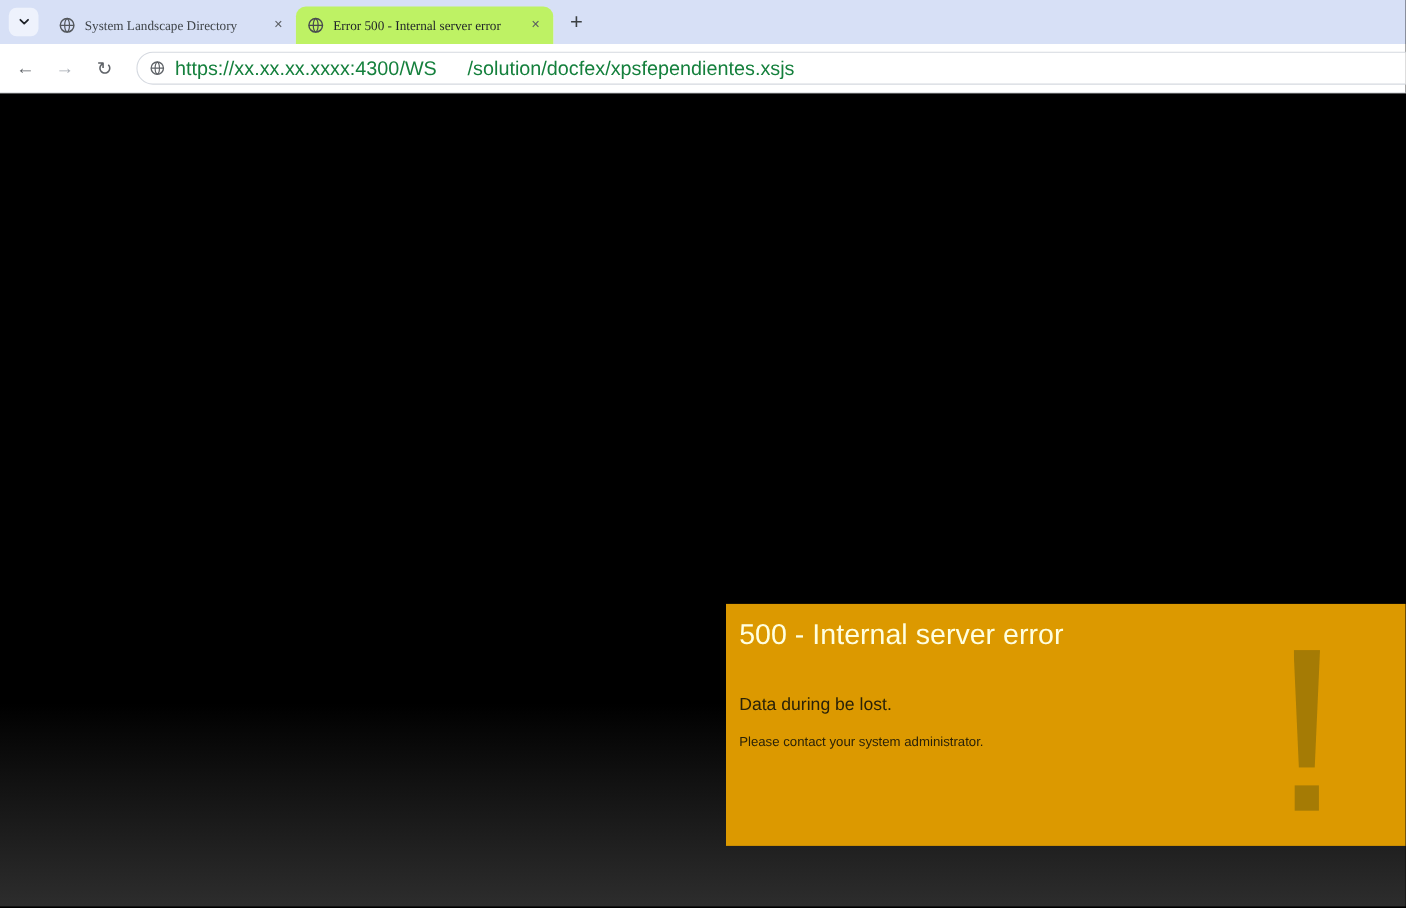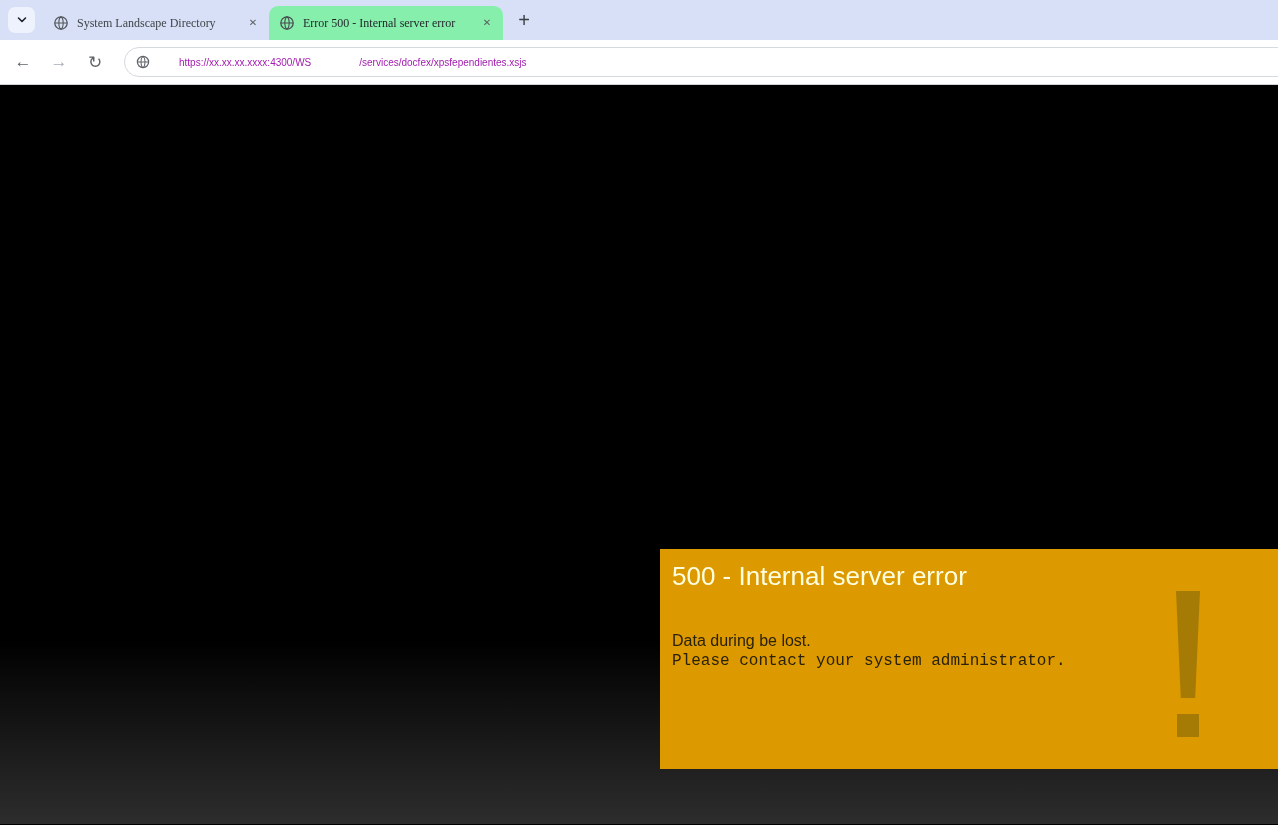--- a/index.html
+++ b/index.html
@@ -16,21 +16,21 @@
     align-self:center; width:27px; height:26px; border:none; cursor:pointer;
     border-radius:7px; background:#eef2fc; display:flex; align-items:center; justify-content:center;
     margin-right:8px;
   }
   .tab {
     height:34px; display:flex; align-items:center;
     padding:0 8px 0 10px; position:relative; cursor:pointer;font-family:Liberation Serif, serif;
   }
   .tab.inactive { width:226px; }
   .tab.active {
-    width:234px; background:#86efac; border-radius:9px 9px 0 0;
+    width:234px; background:#bef264; border-radius:9px 9px 0 0;
     box-shadow:0 1px 0 #fff;
   }
   .tab .favicon { width:16px; height:16px; flex:0 0 16px; display:flex; }
   .tab-title {
     font-size:12px; color:#3f4449; margin-left:8px; flex:1;
     white-space:nowrap; overflow:hidden; text-overflow:ellipsis;
   }
   .tab.active .tab-title { color:#1f2328; }
   .tab-close {
     font-size:10px; color:#5a5d61; width:16px; height:16px; line-height:16px;
@@ -52,42 +52,42 @@
     font-size:17px; color:#5f6368; cursor:pointer; border-radius:50%; margin-right:10px;
     user-select:none;
   }
   .nav-btn.disabled { color:#a8adb5; }
   .omnibox {
     flex:1; height:30px; margin-left:6px; margin-right:-22px;
     border:1px solid #d5d9e0; border-radius:15px; background:#fff;
     display:flex; align-items:center; padding-left:11px; cursor:text;
   }
   .omnibox .site-icon { width:14px; height:14px; display:flex; margin-right:9px; flex:0 0 14px; }
-  .url-text { font-size:10px; color:#a21caf; white-space:nowrap;margin-left:20px; }
+  .url-text { font-size:18px; color:#15803d; white-space:nowrap; }
   .url-gap { display:inline-block; width:28px; }
 
   
   .content {
     position:relative; height:739px;
     background:linear-gradient(180deg,#000 0%,#000 75%,#2d2d2d 100%);
     overflow:hidden;
     padding-left:37px;
   }
   .error-box {
     position:absolute; left:660px; right:0; height:220px;
     background:#DC9900; padding:6px 110px 0 12px;
   }
   .error-box.main { top:464px; }
   .error-title {
     font-size:26px; font-weight:normal; line-height:30px; margin-top:6px;
     color:#FFFFE0;
   }
   .error-msg { margin-top:20px; font-size:16px; line-height:20px; color:#2A2208; }
   .solution-heading { margin-top:56px; font-size:15px; line-height:19px; font-weight:bold; color:#FFFFE0; }
-  .solution-text { font-size:16px; line-height:20px; color:#2A2208;font-family:Liberation Mono, monospace; }
+  .solution-text { margin-top:13px; font-size:12px; line-height:20px; color:#2A2208; }
 
   .exclamation { position:absolute; top:0; right:0; width:110px; height:220px; }
   .excl-stem {
     position:absolute; top:42px; right:78px; width:24px; height:107px;
     background:#A57B05; clip-path:polygon(0 0,100% 0,80% 100%,20% 100%);
   }
   .excl-dot {
     position:absolute; top:165px; right:79px; width:22px; height:23px;
     background:#A57B05;
   }
@@ -142,21 +142,21 @@
 
   <div class="omnibox">
     <span class="site-icon">
       <svg width="14" height="14" viewBox="0 0 16 16">
         <circle cx="8" cy="8" r="6.4" fill="none" stroke="#5f6368" stroke-width="1.4"></circle>
         <path d="M1.6 8 H14.4 M8 1.6 C11 3.5 11 12.5 8 14.4 C5 12.5 5 3.5 8 1.6 Z" fill="none" stroke="#5f6368" stroke-width="1.2"></path>
       </svg>
     </span>
     <span class="url-text">https://xx.xx.xx.xxxx:4300/WS</span>
     <span class="url-gap"></span>
-    <span class="url-text">/services/docfex/xpsfependientes.xsjs</span>
+    <span class="url-text">/solution/docfex/xpsfependientes.xsjs</span>
   </div>
 </div>
 
 <div class="content">
 
   <div class="error-box main">
     <h1 class="error-title">500 - Internal server error</h1>
     <p class="error-msg">
       <br>
       <span>Data during be lost.</span>

